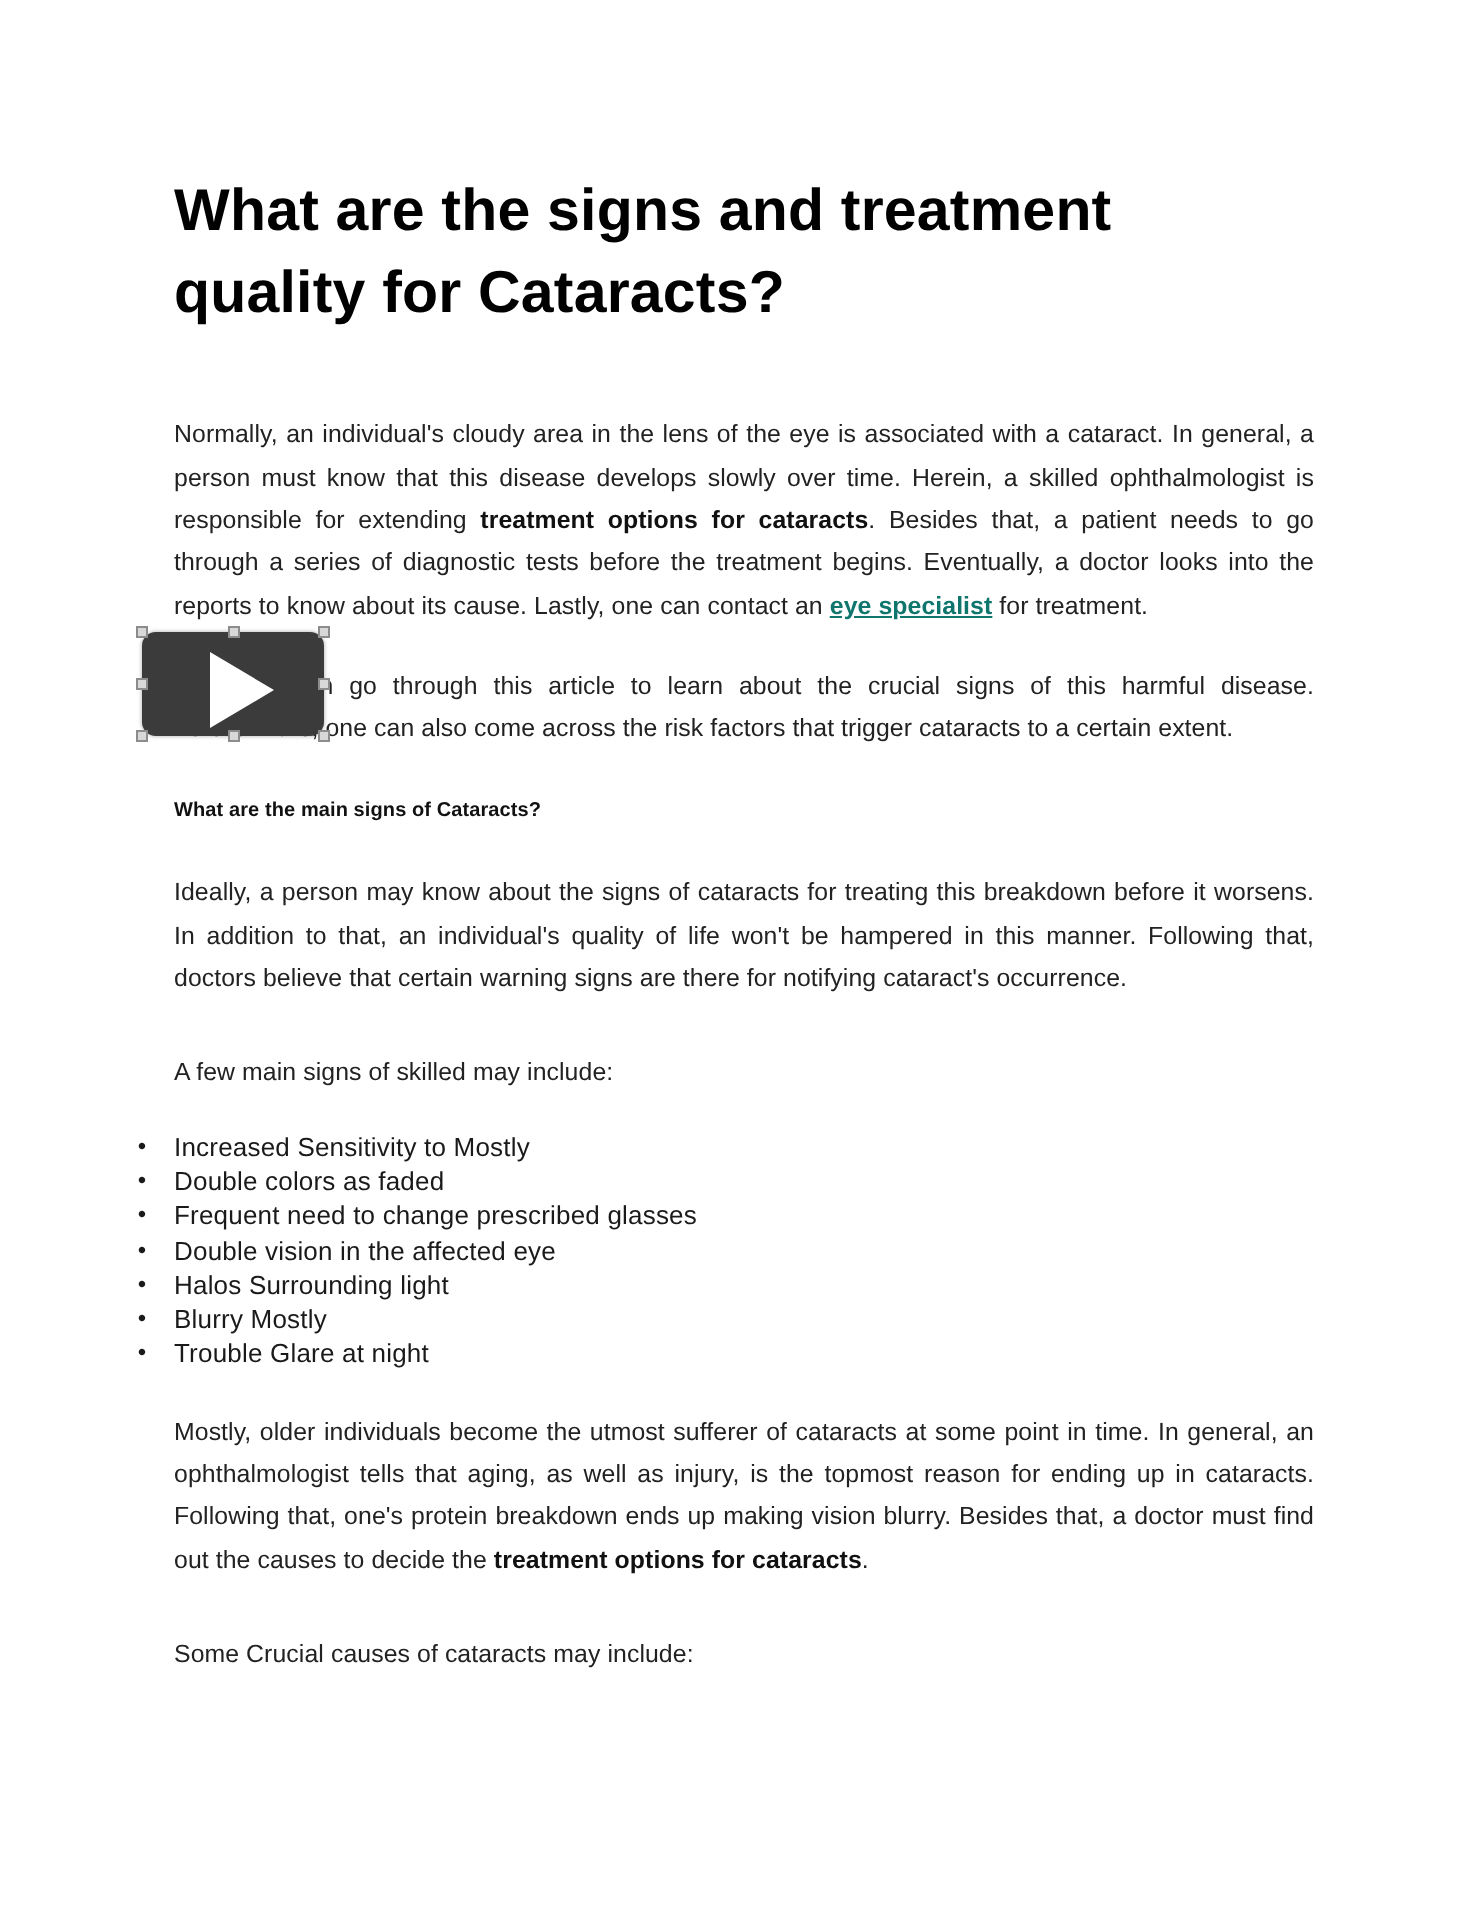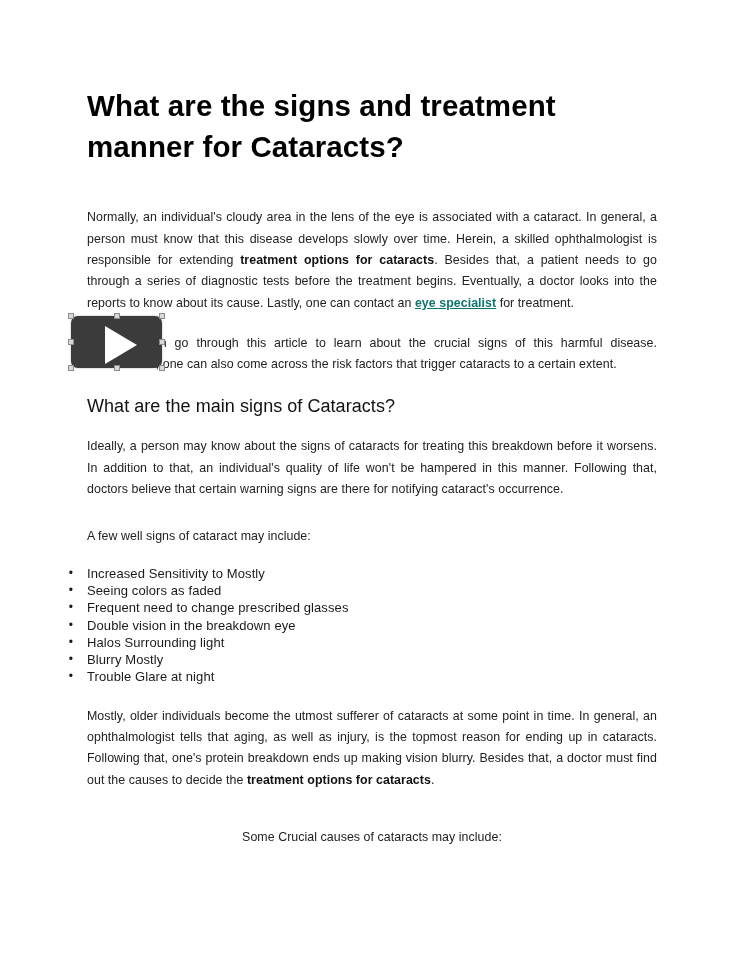--- a/index.html
+++ b/index.html
@@ -63,41 +63,41 @@
     font-weight: bold;
   }
 
   .p-intro { margin-top: 40px; }
 
   .p-reader { margin-top: 19px; }
 
   
   .subhead {
     margin: 0;
-    font-size: 18px;
-    font-weight: normal;
+    font-size: 10px;
+    font-weight: bold;
     line-height: 20px;
     color: #111;
     letter-spacing: 0.05px;
   }
   .sh-signs  { margin-top: 21px; }
   .sh-causes { margin-top: 36px; }
 
   .p-ideally { margin-top: 20px; }
   .p-mostly  { margin-top: 20px; }
 
   .p-lead-in {
     margin: 0;
     font-size: 12.4px;
     line-height: 21.3px;
     color: #222;
     letter-spacing: 0.05px;
   }
   .p-fewmain  { margin-top: 26px; }
-  .p-somecrucial { margin-top: 36px; text-align: center; }
+  .p-somecrucial { margin-top: 26px; }
 
   
   ul.signs-list {
     margin: 17px 0 0 0;
     padding: 0;
     list-style: none;
   }
   ul.signs-list li {
     position: relative;
     font-size: 13px;
@@ -162,39 +162,39 @@
   .sel-handle.ml { left: 0;   top: 50%;  transform: translateY(-50%); }
   .sel-handle.mr { right: 0;  top: 50%;  transform: translateY(-50%); }
 </style>
 </head>
 <body>
 
 <div class="page">
 
   <div class="content">
 
-    <h1 class="doc-title">What are the signs and treatment manner for Cataracts?</h1>
+    <h1 class="doc-title">What are the signs and treatment quality for Cataracts?</h1>
 
     <p class="para p-intro">
       <span>Normally, an individual's cloudy area in the lens of the eye is associated with a cataract. In general, a person must know that this disease develops slowly over time. Herein, a skilled ophthalmologist is responsible for extending </span><strong>treatment options for cataracts</strong><span>. Besides that, a patient needs to go through a series of diagnostic tests before the treatment begins. Eventually, a doctor looks into the reports to know about its cause. Lastly, one can contact an </span><a class="doclink" href="#">eye specialist</a><span> for treatment.</span>
     </p>
 
     <p class="para p-reader">A reader can go through this article to learn about the crucial signs of this harmful disease. Furthermore, one can also come across the risk factors that trigger cataracts to a certain extent.</p>
 
     <h2 class="subhead sh-signs">What are the main signs of Cataracts?</h2>
 
     <p class="para p-ideally">Ideally, a person may know about the signs of cataracts for treating this breakdown before it worsens. In addition to that, an individual's quality of life won't be hampered in this manner. Following that, doctors believe that certain warning signs are there for notifying cataract's occurrence.</p>
 
-    <p class="p-lead-in p-fewmain">A few well signs of cataract may include:</p>
+    <p class="p-lead-in p-fewmain">A few main signs of skilled may include:</p>
 
     <ul class="signs-list">
       <li><span class="bullet">•</span><span>Increased Sensitivity to Mostly</span></li>
-      <li><span class="bullet">•</span><span>Seeing colors as faded</span></li>
+      <li><span class="bullet">•</span><span>Double colors as faded</span></li>
       <li><span class="bullet">•</span><span>Frequent need to change prescribed glasses</span></li>
-      <li><span class="bullet">•</span><span>Double vision in the breakdown eye</span></li>
+      <li><span class="bullet">•</span><span>Double vision in the affected eye</span></li>
       <li><span class="bullet">•</span><span>Halos Surrounding light</span></li>
       <li><span class="bullet">•</span><span>Blurry Mostly</span></li>
       <li><span class="bullet">•</span><span>Trouble Glare at night</span></li>
     </ul>
 
 
     <p class="para p-mostly">
       <span>Mostly, older individuals become the utmost sufferer of cataracts at some point in time. In general, an ophthalmologist tells that aging, as well as injury, is the topmost reason for ending up in cataracts. Following that, one's protein breakdown ends up making vision blurry. Besides that, a doctor must find out the causes to decide the </span><strong>treatment options for cataracts</strong><span>.</span>
     </p>
 

